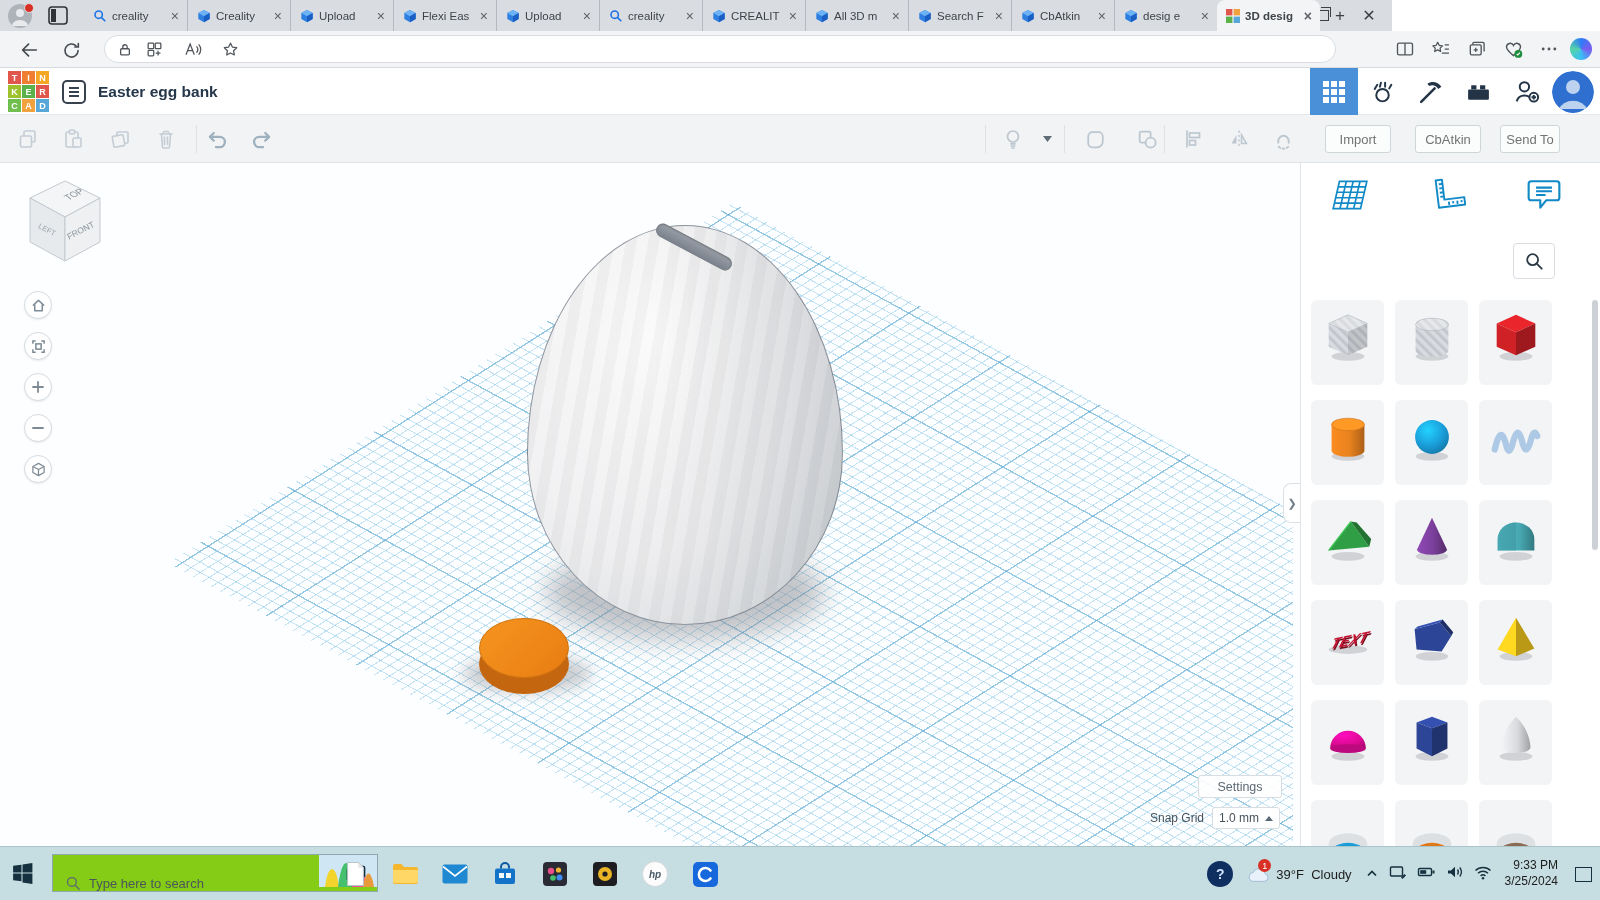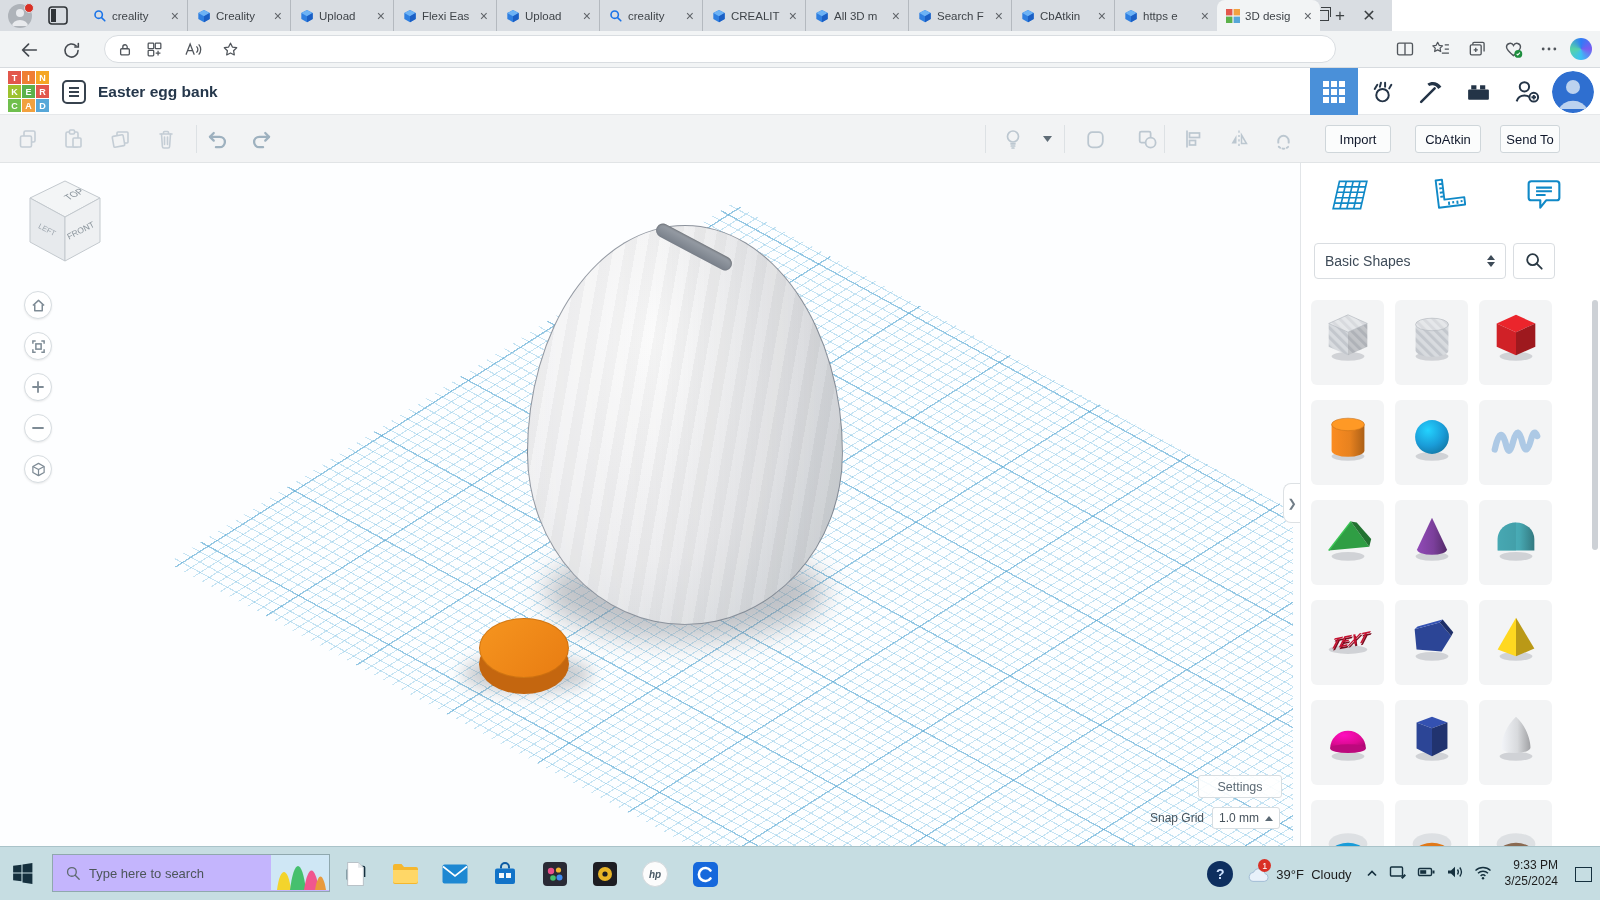--- a/index.html
+++ b/index.html
@@ -8,21 +8,21 @@
   .abs{position:absolute;}
 
   
   .titlebar{position:absolute;left:0;top:0;width:1392px;height:31px;background:#d9dde2;display:flex;align-items:stretch;}
   .profile-btn{position:absolute;left:8px;top:4px;width:24px;height:24px;border-radius:50%;background:#aeb3b9;overflow:hidden;}
   .profile-dot{position:absolute;left:24px;top:3px;width:8px;height:8px;border-radius:50%;background:#d93025;border:1px solid #d9dde2;}
   .tabactions-btn{position:absolute;left:48px;top:6px;width:20px;height:19px;}
   .tabs{position:absolute;left:84px;top:0;height:31px;display:flex;}
   .tab{position:relative;width:103px;height:31px;display:flex;align-items:center;gap:5px;padding:0 5px 0 9px;box-sizing:border-box;color:#3f4449;}
   .tab+.tab{border-left:1px solid #b4b9bf;}
-  .tab.active{background:#f2f4f5;border-radius:8px 8px 0 0;border-left:none;z-index:2;}
+  .tab.active{background:#f2f4f5;border-radius:8px 8px 0 0;border-left:none;z-index:2;font-weight:bold;}
   .tab .fav{width:14px;height:14px;flex:0 0 auto;display:flex;align-items:center;}
   .tab .lbl{flex:1;font-size:11.5px;white-space:nowrap;overflow:hidden;}
   .tab .cls{flex:0 0 auto;font-size:14px;color:#5f6368;line-height:1;padding:1px 3px;border-radius:3px;}
   .newtab{position:absolute;left:1328px;top:4px;width:24px;height:24px;display:flex;align-items:center;justify-content:center;font-size:17px;color:#3c4043;}
   .winctl{position:absolute;right:0;top:0;height:31px;display:flex;}
   .winctl .wbtn{width:46px;height:31px;display:flex;align-items:center;justify-content:center;color:#3c4043;}
   .restore-box{width:9px;height:9px;border:1px solid #3c4043;position:relative;}
   .restore-box::before{content:'';position:absolute;left:2px;top:-4px;width:9px;height:9px;border:1px solid #3c4043;border-left:none;border-bottom:none;}
   .min-line{width:10px;height:1px;background:#3c4043;}
 
@@ -45,21 +45,21 @@
   .doc-title{position:absolute;left:98px;top:0;height:47px;display:flex;align-items:center;font-size:15.5px;font-weight:bold;color:#25374b;}
   .hdr-right{position:absolute;right:0;top:0;height:47px;display:flex;align-items:center;}
   .grid-btn{width:48px;height:47px;background:#4a90d9;display:flex;align-items:center;justify-content:center;}
   .hic{width:48px;height:47px;display:flex;align-items:center;justify-content:center;}
   .avatar-wrap{width:42px;height:42px;border-radius:50%;overflow:hidden;margin:0 6px 0 2px;}
 
   
   .edittoolbar{position:absolute;left:0;top:115px;width:1600px;height:48px;background:#f2f3f4;border-bottom:1px solid #e1e4e6;box-sizing:border-box;}
   .tic{position:absolute;top:11px;width:26px;height:26px;display:flex;align-items:center;justify-content:center;}
   .tdiv{position:absolute;top:10px;width:1px;height:28px;background:#dde1e4;}
-  .tbtn{position:absolute;top:10px;height:28px;background:#fbfcfc;border:1px solid #cfd6da;border-radius:3px;font-size:13px;color:#0f172a;display:flex;align-items:center;justify-content:center;box-sizing:border-box;}
+  .tbtn{position:absolute;top:10px;height:28px;background:#fbfcfc;border:1px solid #cfd6da;border-radius:3px;font-size:13px;color:#737373;display:flex;align-items:center;justify-content:center;box-sizing:border-box;}
 
   
   .viewport{position:absolute;left:0;top:163px;width:1300px;height:683px;background:#fdfeff;overflow:hidden;}
   .workplane{position:absolute;left:0;top:0;width:1300px;height:683px;
     clip-path:polygon(733px 40px,1293px 348px,1293px 683px,690px 683px,168px 400px);}
   .gridlayer{position:absolute;left:-350px;top:-400px;width:2000px;height:1500px;}
   .gl-a{transform:rotate(28.6deg);background:
     repeating-linear-gradient(to bottom,rgba(60,150,200,0.38) 0 1.4px,transparent 1.4px 90px),
     repeating-linear-gradient(to bottom,rgba(130,195,228,0.45) 0 1px,transparent 1px 9px);}
   .gl-b{transform:rotate(-32.5deg);background:
@@ -110,22 +110,22 @@
   .search-btn{position:absolute;left:212px;top:80px;width:42px;height:36px;background:#fff;border:1px solid #d9dde1;
     border-radius:4px;display:flex;align-items:center;justify-content:center;box-sizing:border-box;}
   .shapegrid{position:absolute;left:10px;top:137px;display:grid;grid-template-columns:repeat(3,73px);
     column-gap:11px;row-gap:15px;}
   .tile{width:73px;height:85px;background:#f3f4f5;border-radius:6px;display:flex;justify-content:center;align-items:flex-start;padding-top:9px;box-sizing:border-box;}
   .panel-scroll{position:absolute;right:2px;top:137px;width:6px;height:250px;background:#cdd1d6;border-radius:3px;}
 
   
   .taskbar{position:absolute;left:0;top:846px;width:1600px;height:54px;background:#c6dde2;border-top:1px solid #a9c3c9;box-sizing:border-box;}
   .start-btn{position:absolute;left:10px;top:14px;}
-  .tb-search{position:absolute;left:52px;top:7px;width:278px;height:38px;background:#c4b5fd;border:1px solid #8fa8ae;
-    box-sizing:border-box;display:flex;align-items:center;overflow:hidden;}
+  .tb-search{position:absolute;left:52px;top:7px;width:326px;height:38px;background:#84cc16;border:1px solid #8fa8ae;
+    box-sizing:border-box;display:flex;align-items:flex-end;overflow:hidden;}
   .tb-search .mag{margin:0 8px 0 12px;display:flex;}
   .tb-search .ph{flex:1;font-size:13px;color:#4c555a;}
   .tb-apps{position:absolute;left:340px;top:0;height:54px;display:flex;align-items:center;gap:20px;}
   .tbapp{width:30px;height:34px;display:flex;align-items:center;justify-content:center;}
   .tb-right{position:absolute;right:8px;top:0;height:54px;display:flex;align-items:center;gap:13px;}
   .helpic{width:26px;height:26px;border-radius:50%;background:#0e2f5f;color:#cfe3ff;font-weight:bold;font-size:14px;
     display:flex;align-items:center;justify-content:center;}
   .weather{display:flex;align-items:center;gap:6px;}
   .wbadge{position:absolute;left:12px;top:-5px;width:13px;height:13px;border-radius:50%;background:#d93025;color:#fff;
     font-size:9px;display:flex;align-items:center;justify-content:center;}
@@ -263,21 +263,21 @@
           <span class="cls">×</span>
         </div>
         <div class="tab">
           <span class="fav">
             <svg width="14" height="14" viewBox="0 0 16 16">
               <path d="M8 1 L14.5 4.7 V11.3 L8 15 L1.5 11.3 V4.7 Z" fill="#2f7fe0"></path>
               <path d="M8 1 L14.5 4.7 L8 8.4 L1.5 4.7 Z" fill="#6cb2f5"></path>
               <path d="M8 8.4 L14.5 4.7 V11.3 L8 15 Z" fill="#1b5fc4"></path>
             </svg>
           </span>
-          <span class="lbl">https e</span>
+          <span class="lbl">desig e</span>
           <span class="cls">×</span>
         </div>
         <div class="tab active">
           <span class="fav">
             <svg width="14" height="14" viewBox="0 0 14 14">
               <rect width="6.4" height="6.4" fill="#e2574c"></rect>
               <rect x="7.6" width="6.4" height="6.4" fill="#f2a13f"></rect>
               <rect y="7.6" width="6.4" height="6.4" fill="#5cb14a"></rect>
               <rect x="7.6" y="7.6" width="6.4" height="6.4" fill="#57a7d8"></rect>
             </svg>
@@ -615,28 +615,20 @@
               <path d="M11.5 6 h3.5 M11.5 10 h2.5 M11.5 14 h3.5 M11.5 18 h2.5 M19 23.5 v3 M23 23.5 v2 M27 23.5 v3 M31 23.5 v2"></path>
             </g>
           </svg>
       </span>
       <span class="ptool">
         <svg width="36" height="36" viewBox="0 0 34 34" fill="none" stroke="#1089c7" stroke-width="2" stroke-linejoin="round">
             <path d="M5 4 h24 a2.5 2.5 0 0 1 2.5 2.5 v13 a2.5 2.5 0 0 1 -2.5 2.5 h-10 l-5.5 7 v-7 h-8.5 a2.5 2.5 0 0 1 -2.5 -2.5 v-13 A2.5 2.5 0 0 1 5 4 Z"></path>
             <path d="M9.5 10 h15 M9.5 13.5 h15 M9.5 17 h9"></path>
           </svg>
       </span>
-    </div>
-    <div class="cat-select">
-      <span>Basic Shapes</span>
-      <span class="spacer"></span>
-      <span class="sort-arrows">
-          <span class="tri-u"></span>
-          <span class="tri-d"></span>
-        </span>
     </div>
     <div class="search-btn">
       <svg width="20" height="20" viewBox="0 0 22 22" fill="none" stroke="#2b3a45" stroke-width="2">
           <circle cx="9.5" cy="9.5" r="6"></circle>
           <line x1="14" y1="14" x2="19.5" y2="19.5" stroke-linecap="round"></line>
         </svg>
     </div>
     <div class="shapegrid" id="shapegrid">
         <div class="tile">
           <svg width="60" height="56" viewBox="0 0 62 58">

